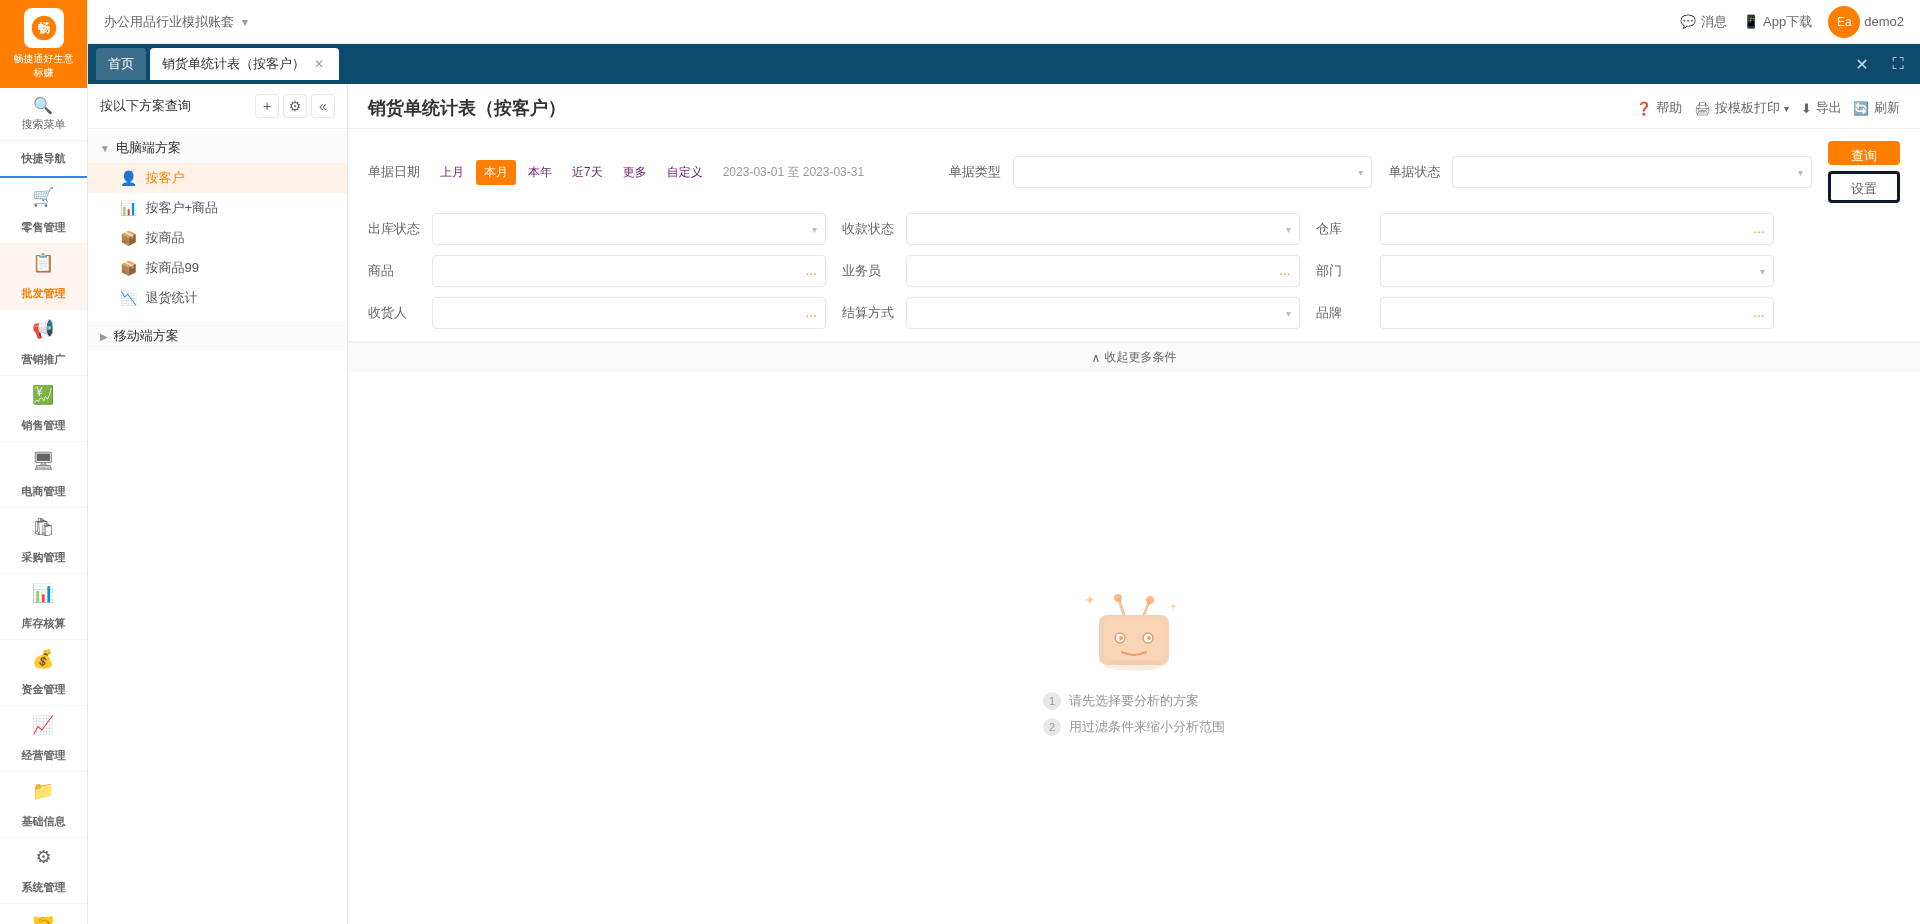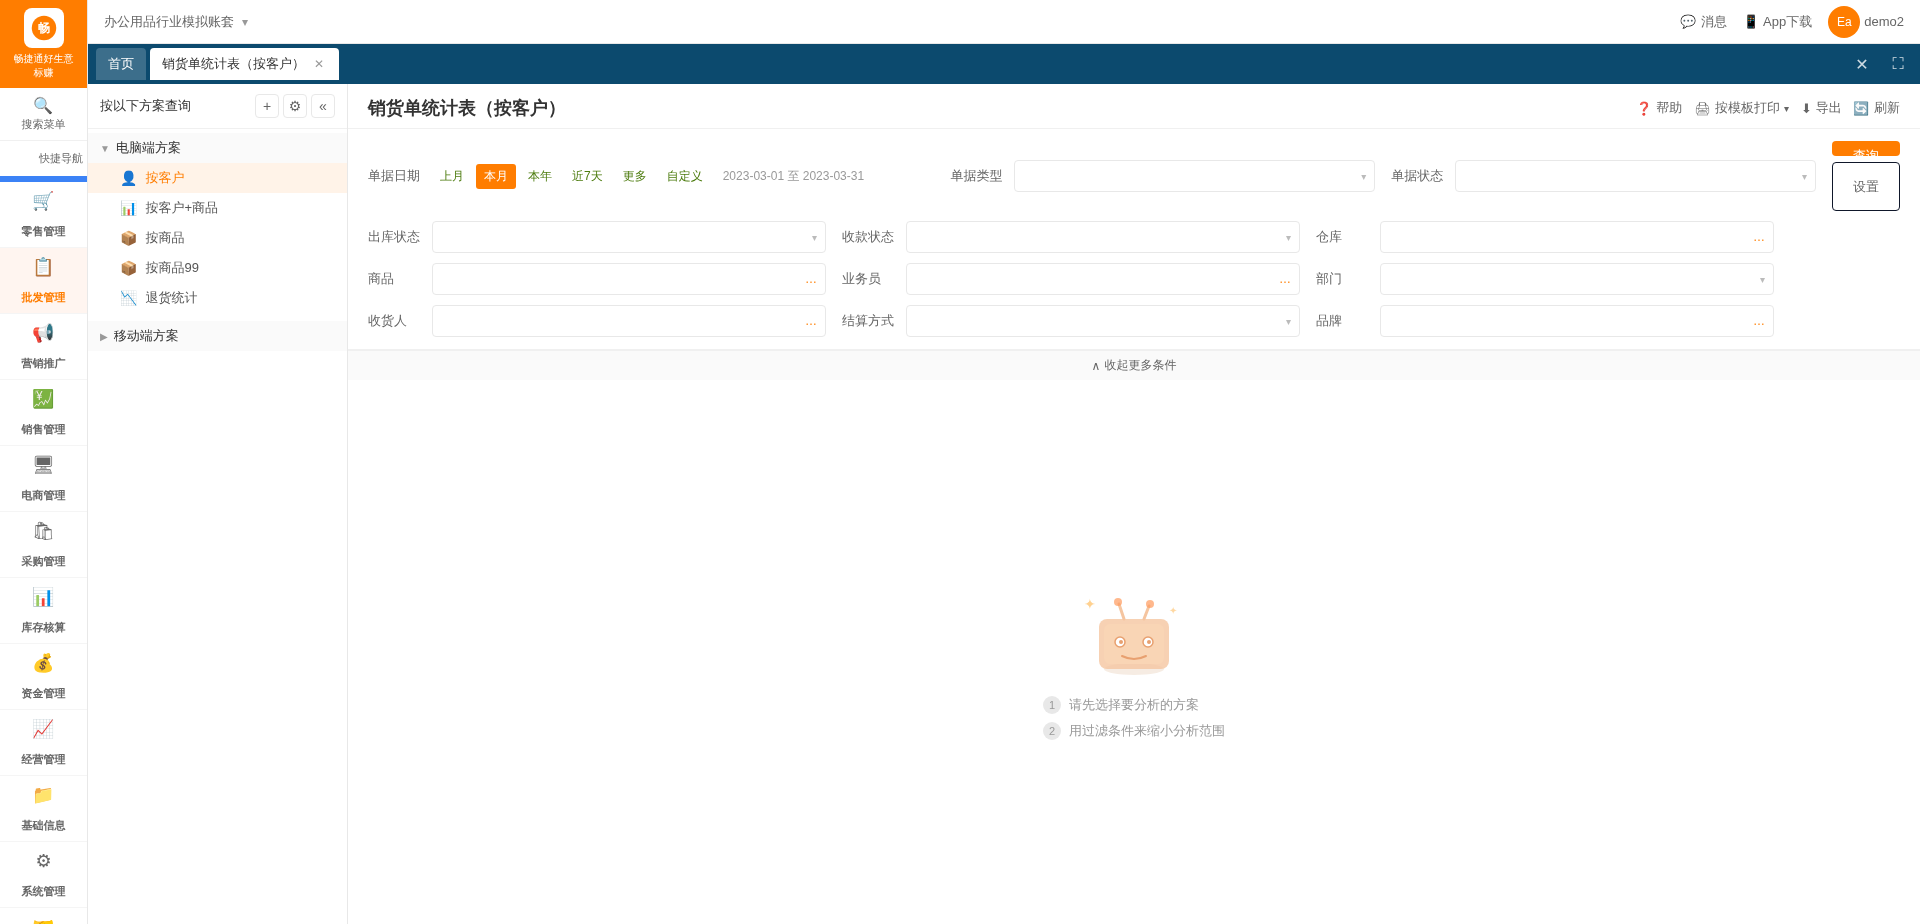--- a/index.html
+++ b/index.html
@@ -49,24 +49,25 @@
       align-items: center;
       border-bottom: 1px solid #f0f0f0;
       cursor: pointer;
     }
     .sidebar-search-icon { color: #666; font-size: 16px; }
     .sidebar-search-text { font-size: 11px; color: #666; margin-top: 2px; }
 
     .sidebar-nav {
       width: 100%;
       padding: 4px 0;
-      border-bottom: 6px solid #3b82f6;
-      display: flex;
-      flex-direction: column;
-      align-items: flex-end;
+      border-bottom: 2px solid #3b82f6;
+      display: flex;
+      flex-direction: column;
+      align-items: center;
+      font-weight: bold;
     }
     .sidebar-nav-text { font-size: 11px; color: #666; padding: 6px 4px; text-align: center; cursor: pointer; }
 
     .sidebar-item {
       width: 100%;
       display: flex;
       flex-direction: column;
       align-items: center;
       padding: 8px 4px;
       cursor: pointer;
@@ -326,21 +327,21 @@
       align-items: center;
       gap: 8px;
     }
     .date-tabs {
       display: flex;
       gap: 4px;
     }
     .date-tab {
       padding: 4px 8px;
       font-size: 12px;
-      color: #4d7c0f;
+      color: #701a75;
       cursor: pointer;
       border-radius: 3px;
     }
     .date-tab.active {
       background: #ff7d00;
       color: #fff;
       border-radius: 3px;
     }
     .date-range {
       font-size: 12px;
@@ -350,31 +351,31 @@
 
     
     .btn-query {
       background: #ff7d00;
       color: #fff;
       border: none;
       border-radius: 4px;
       padding: 6px 20px;
       font-size: 13px;
       cursor: pointer;
-      height: 15px;
+      height: 24px;
     }
     .btn-set {
       background: #fff;
       color: #666;
-      border: 1px solid #0f172a;
+      border: 3px solid #0f172a;
       border-radius: 4px;
       padding: 6px 20px;
       font-size: 13px;
       cursor: pointer;
-      height: 49px;
+      height: 32px;
     }
 
     .filter-buttons {
       display: flex;
       flex-direction: column;
       gap: 6px;
       justify-content: center;
     }
 
     

